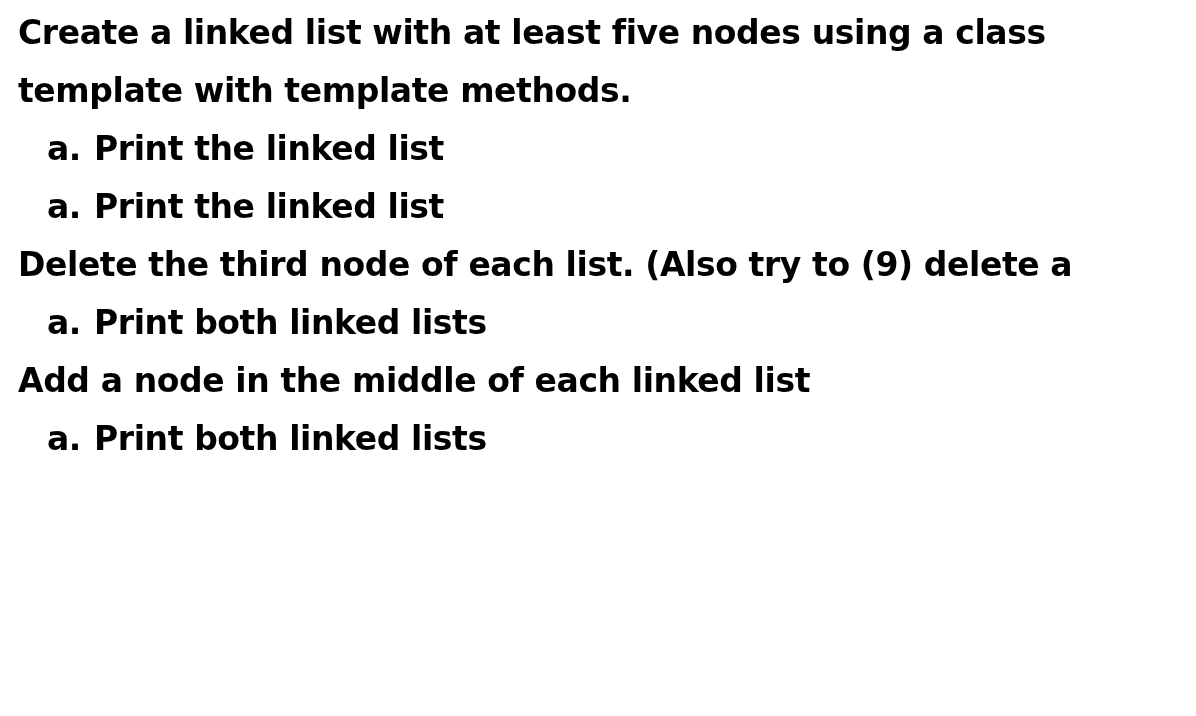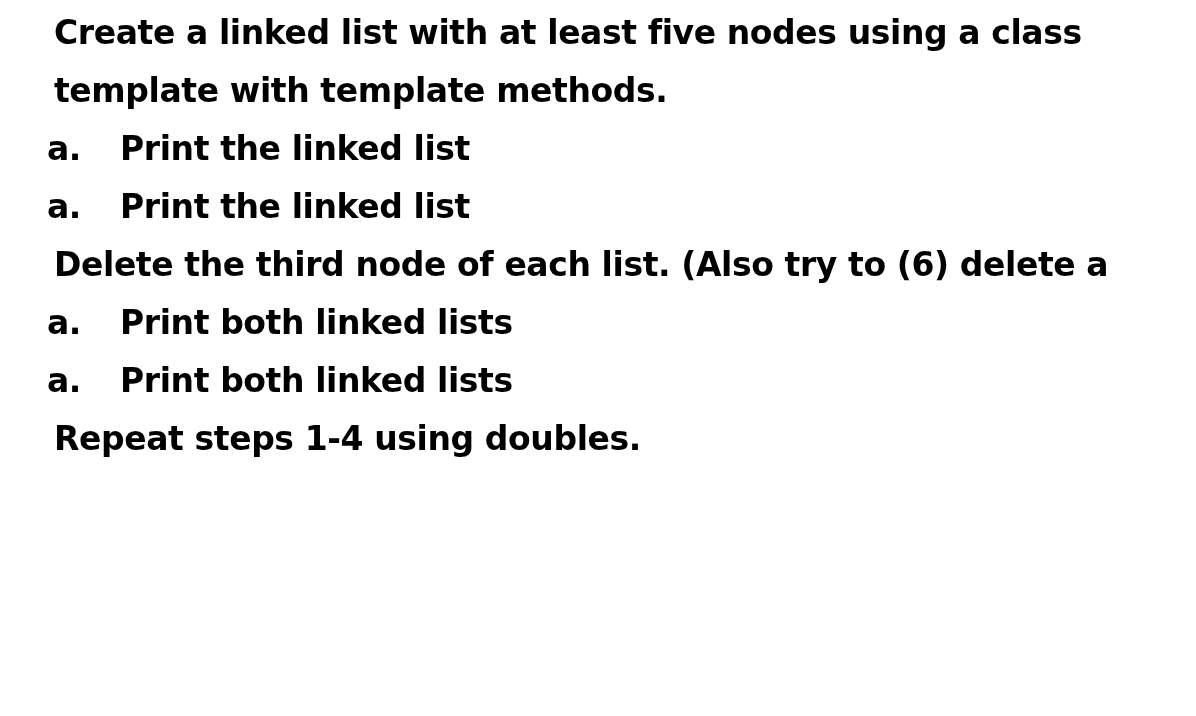--- a/index.html
+++ b/index.html
@@ -20,33 +20,31 @@
     color: #000000;
     font-family: "DejaVu Sans", sans-serif;
     font-weight: 700;
     font-size: 33px;
     line-height: 58px;
     letter-spacing: -0.4px;
     white-space: nowrap;
   }
   .step-line {
     display: block;
-    margin-left: 36px;
   }
   .sub-line {
     display: flex;
     padding-left: 29px;
   }
   .sub-marker {
     flex: 0 0 auto;
     width: 47px;
   }
   .sub-text {
     flex: 0 0 auto;
-    margin-left: 26px;
   }
 </style>
 </head>
 <body>
 
 <div class="doc">
 
   <div>
     <span class="step-line">Create a linked list with at least five nodes using a class</span>
     <span class="step-line">template with template methods.</span>
@@ -57,31 +55,29 @@
   </div>
 
   <div>
     <div class="sub-line">
       <span class="sub-marker">a.</span>
       <span class="sub-text">Print the linked list</span>
     </div>
   </div>
 
   <div>
-    <span class="step-line">Delete the third node of each list. (Also try to (6) delete a</span>
+    <span class="step-line">Delete the third node of each list. (Also try to (9) delete a</span>
     <div class="sub-line">
       <span class="sub-marker">a.</span>
       <span class="sub-text">Print both linked lists</span>
     </div>
   </div>
 
   <div>
+    <span class="step-line">Add a node in the middle of each linked list</span>
     <div class="sub-line">
       <span class="sub-marker">a.</span>
       <span class="sub-text">Print both linked lists</span>
     </div>
   </div>
 
-  <div>
-    <span class="step-line">Repeat steps 1-4 using doubles.</span>
-  </div>
 
 </div>
 
 </body></html>

